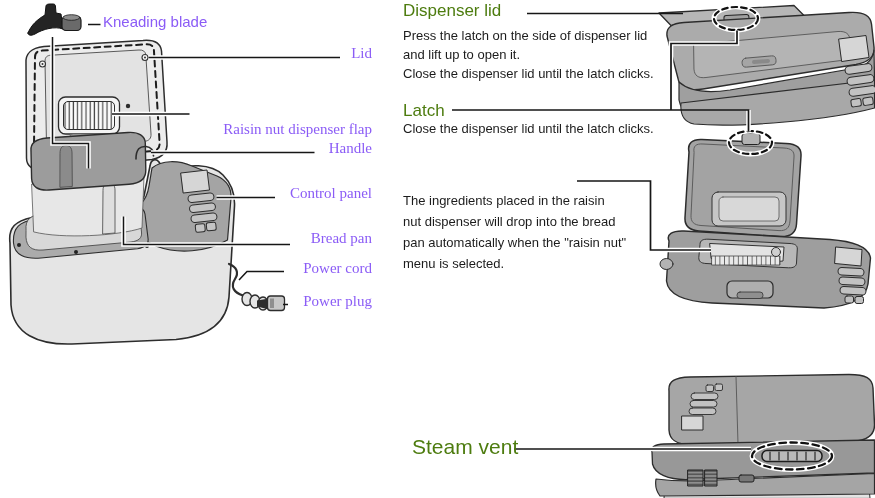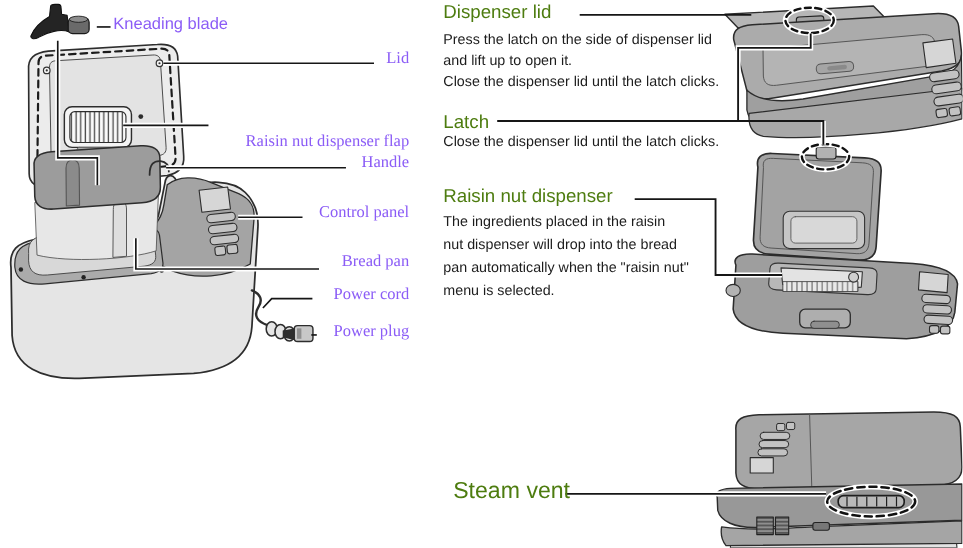--- a/index.html
+++ b/index.html
@@ -226,21 +226,20 @@
   <div class="lbl r" style="top:294px;">Power plug</div>
 
   <div class="h" style="left:403px;top:1px;">Dispenser lid</div>
   <div class="p lh19" style="left:403px;top:26px;">Press the latch on the side of dispenser lid
 and lift up to open it.
 Close the dispenser lid until the latch clicks.</div>
 
   <div class="h" style="left:403px;top:101px;">Latch</div>
   <div class="p lh19" style="left:403px;top:119px;">Close the dispenser lid until the latch clicks.</div>
 
-  <div class="h" style="left:403px;top:169px;">Raisin nut dispenser</div>
   <div class="p lh21" style="left:403px;top:190px;">The ingredients placed in the raisin
 nut dispenser will drop into the bread
 pan automatically when the "raisin nut"
 menu is selected.</div>
 
   <div class="h steam" style="left:412px;top:438px;">Steam vent</div>
 
 </div>
 
 </body></html>

